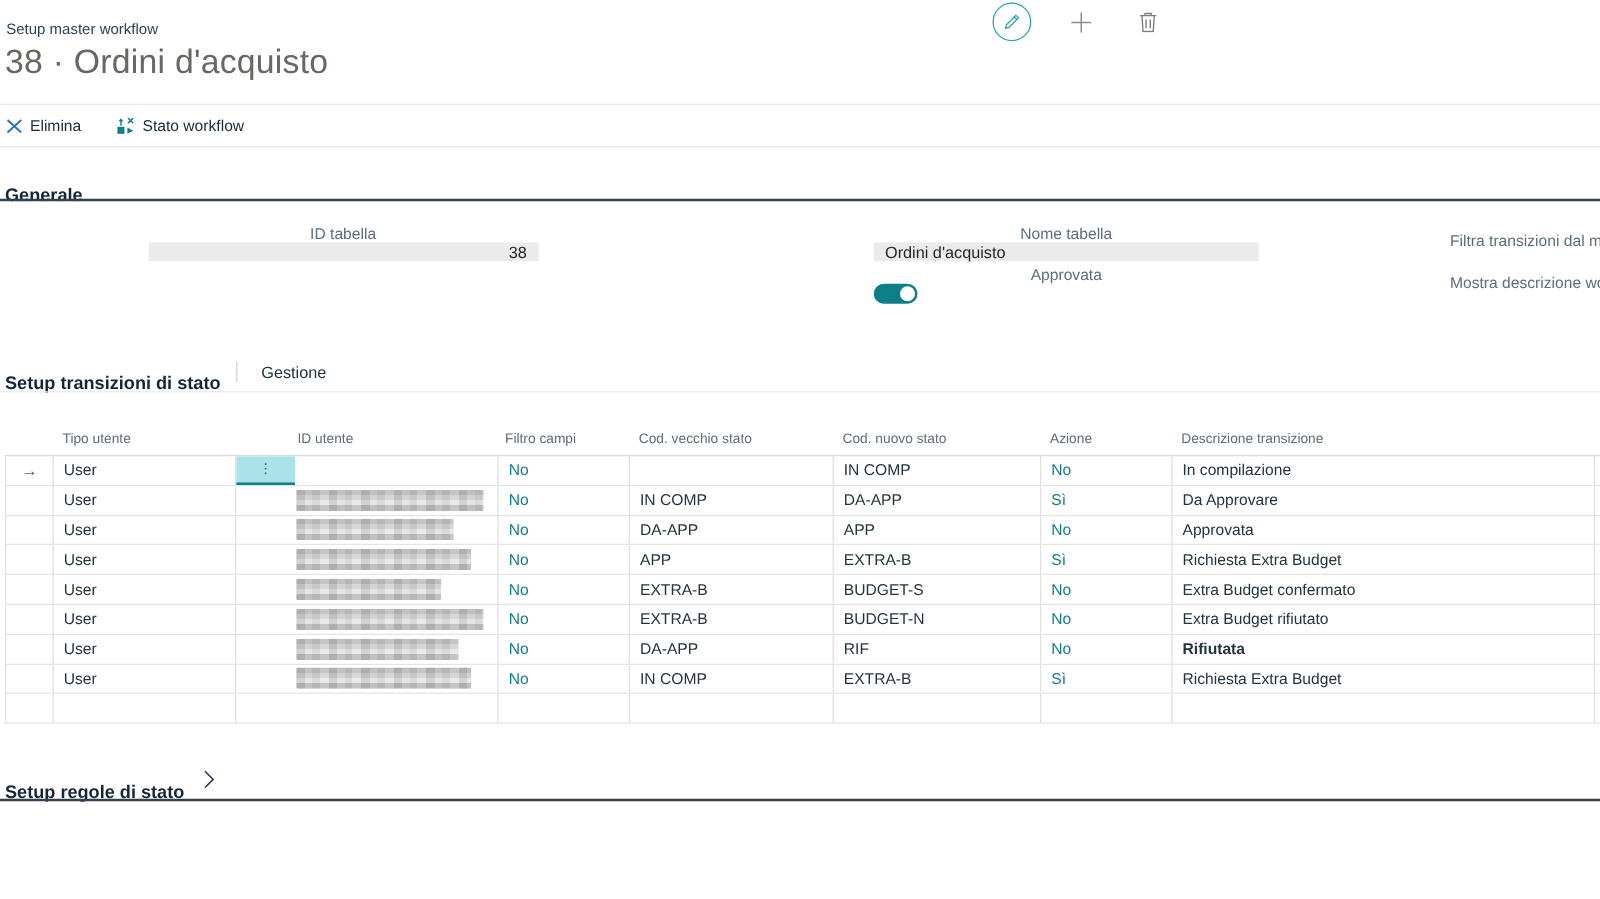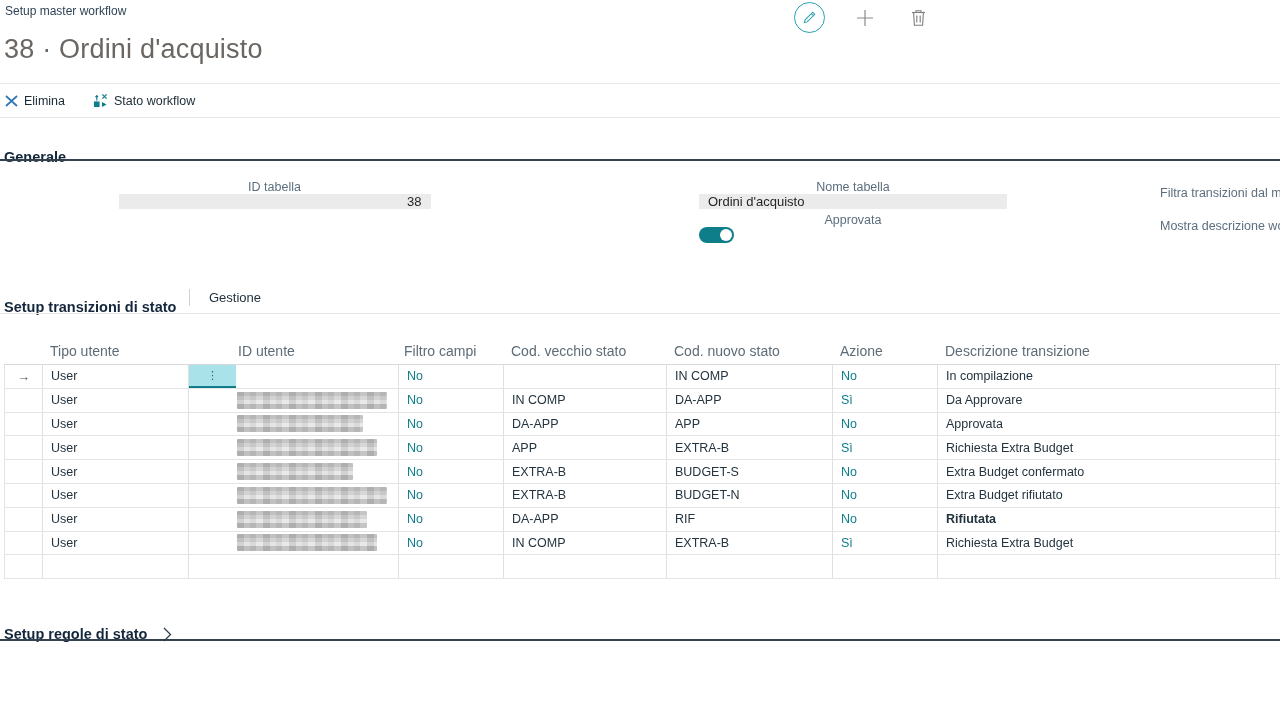--- a/index.html
+++ b/index.html
@@ -1,21 +1,21 @@
 <!DOCTYPE html>
 <html style="--accent-teal: #0f7d8a; --link-teal: #0f7d8a; --selected-cell-bg: #a9e2e8; --toggle-on: #0e7e8a; --icon-edit-teal: #2aa0b2; --icon-delete-blue: #3276b1; --section-underline: #33424e; --input-bg: #ebebeb;"><head>
 <meta charset="utf-8">
 <style>
   * { margin:0; padding:0; box-sizing:border-box; }
   html,body { width:1280px; height:719px; overflow:hidden; background:#fff;
     font-family:"Liberation Sans","DejaVu Sans",sans-serif; position:relative; }
   .abs { position:absolute; }
 
   
-  .caption { left:5px; top:4px; font-size:12px; color:#2f4456; }
+  .caption { left:5px; top:16px; font-size:12px; color:#2f4456; }
   .title { left:4px; top:34px; font-size:27px; font-weight:400; color:#6b6661; letter-spacing:.2px; }
   .topbtn { display:flex; align-items:center; justify-content:center; cursor:pointer; background:none; border:none; }
   .edit-circle { left:794px; top:2px; width:31px; height:31px; border:1.5px solid var(--icon-edit-teal,#2aa0b2); border-radius:50%; }
   .plusbtn { left:853px; top:7px; width:24px; height:22px; }
   .trashbtn { left:907px; top:6px; width:22px; height:23px; }
 
   .divider { left:0; width:1280px; height:1px; background:#e8e8e8; }
 
   
   .actionbar { left:0; top:84px; width:1280px; height:33px; display:flex; align-items:center; }
@@ -39,39 +39,39 @@
   .toggle { width:35px; height:16px; border-radius:9px; background:var(--toggle-on,#0e7e8a); position:relative; cursor:pointer; }
   .toggle .knob { position:absolute; right:2px; top:2px; width:12px; height:12px; border-radius:50%; background:#fff; }
   .rlabel { position:absolute; left:1160px; font-size:12.5px; color:#5c6e7e; white-space:nowrap; }
 
   
   .tabsep { left:189px; top:289px; width:1px; height:17px; background:#d0d0d0; }
   .gestione { left:209px; top:290px; font-size:13px; color:#22323e; cursor:pointer; }
 
   
   .thead { position:absolute; left:4px; top:338px; display:flex; height:26px; }
-  .hcell { display:flex; align-items:center; font-size:14px; color:#5d6c77; white-space:nowrap; overflow:visible; cursor:pointer;text-align:center; }
+  .hcell { display:flex; align-items:center; font-size:11px; color:#5d6c77; white-space:nowrap; overflow:visible; cursor:pointer;text-align:center; }
   .grid { position:absolute; left:4px; top:364px; border-top:1px solid #d9d9d9; }
   .trow { display:flex; height:23.8px; border-bottom:1px solid #e4e4e4; border-left:1px solid #e4e4e4; }
   .tcell { display:flex; align-items:center; height:100%; border-right:1px solid #e0e0e0;
     font-size:12.5px; color:#24343f; white-space:nowrap; overflow:hidden; }
   .tcell.nofill { border-right:none; }
   .tlink { color:var(--link-teal,#0f7d8a); }
   .arrow { width:100%; text-align:center; color:#4a5a64; font-size:13px; }
   .selcell { width:47px; height:100%; background:var(--selected-cell-bg,#a9e2e8);
     border-bottom:2px solid var(--accent-teal,#0f7d8a); display:flex; align-items:center; justify-content:center; }
   .selcell span { color:#44565f; font-size:11px; letter-spacing:0; line-height:1; }
   .censored { height:17px; margin-left:48px; border-radius:1px;
     background:
       repeating-linear-gradient(0deg, rgba(150,150,150,.45) 0 5px, rgba(230,230,230,.45) 5px 9px, rgba(190,190,190,.45) 9px 13px),
       repeating-linear-gradient(90deg, #c2c2c2 0 7px, #e3e3e3 7px 13px, #d0d0d0 13px 19px, #ececec 19px 26px);
     filter:blur(.6px); }
 
   
-  .rules-head { left:4px; top:616px; display:flex; align-items:flex-end; gap:16px; cursor:pointer; }
+  .rules-head { left:4px; top:616px; display:flex; align-items:flex-start; gap:16px; cursor:pointer; }
 </style>
 </head>
 <body>
 
 <div class="abs caption">Setup master workflow</div>
 <div class="abs title">38 · Ordini d'acquisto</div>
 
 <button class="abs topbtn edit-circle">
   <span style="display:flex">
     <svg width="15" height="15" viewBox="0 0 16 16">

